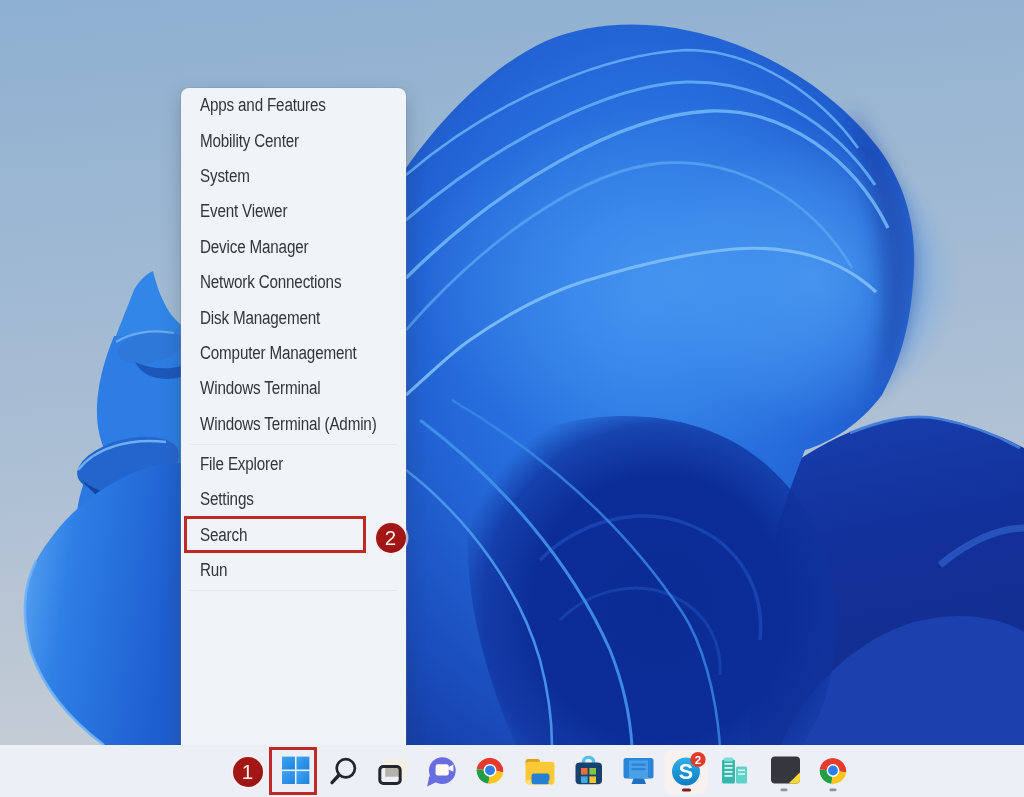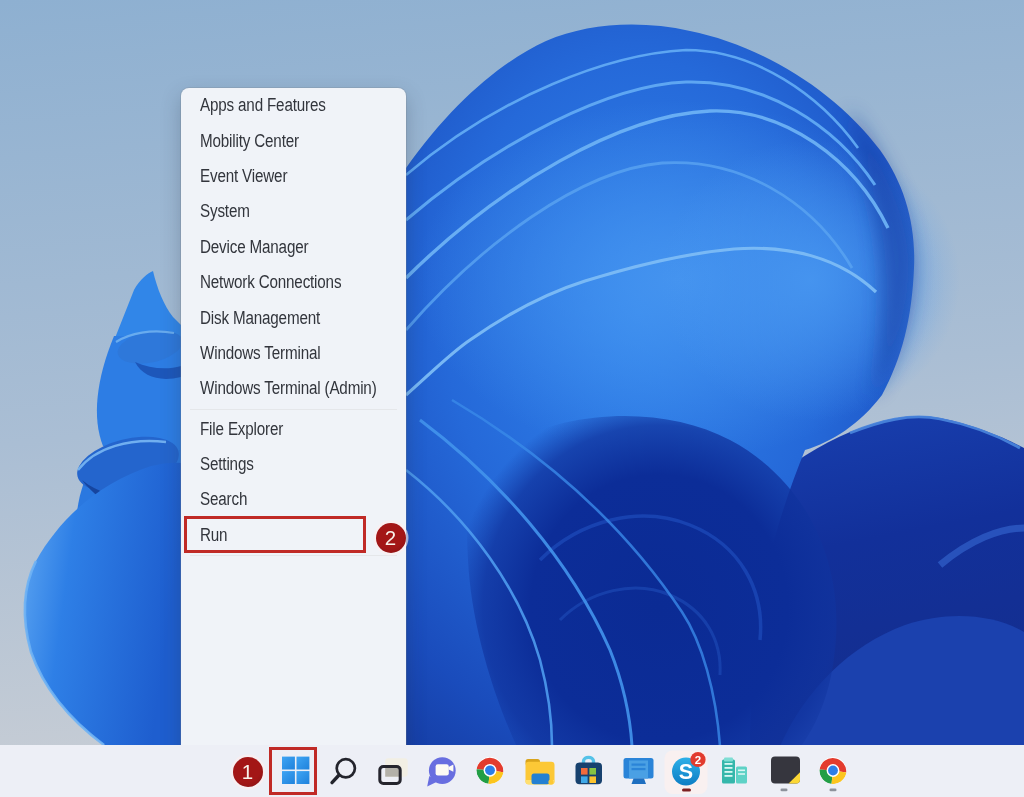--- a/index.html
+++ b/index.html
@@ -96,33 +96,36 @@
 </svg>
 
 <div id="menu">
  <div class="mi">
       <span>Apps and Features</span>
     </div>
  <div class="mi">
       <span>Mobility Center</span>
     </div>
  <div class="mi">
+      <span>System</span>
+    </div>
+ <div class="mi">
       <span>Event Viewer</span>
     </div>
  <div class="mi">
-      <span>System</span>
-    </div>
- <div class="mi">
       <span>Device Manager</span>
     </div>
  <div class="mi">
       <span>Network Connections</span>
     </div>
  <div class="mi">
       <span>Disk Management</span>
+    </div>
+ <div class="mi">
+      <span>Computer Management</span>
     </div>
  <div class="mi">
       <span>Windows Terminal</span>
     </div>
  <div class="mi">
       <span>Windows Terminal (Admin)</span>
     </div>
  <div class="sep"></div>
  <div class="mi">
       <span>File Explorer</span>

